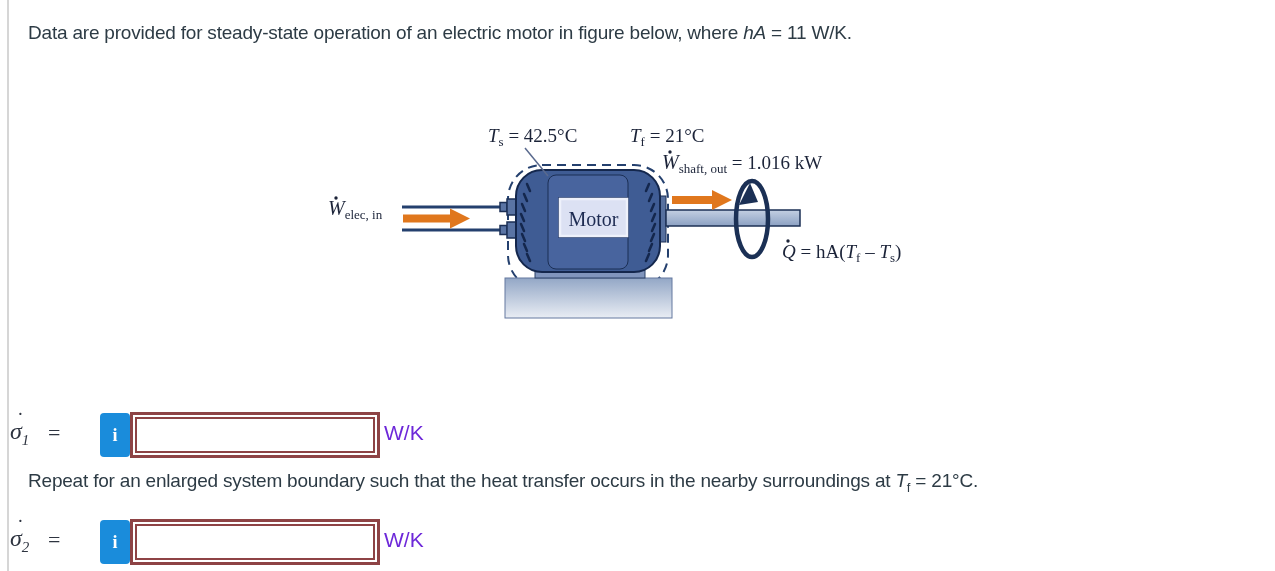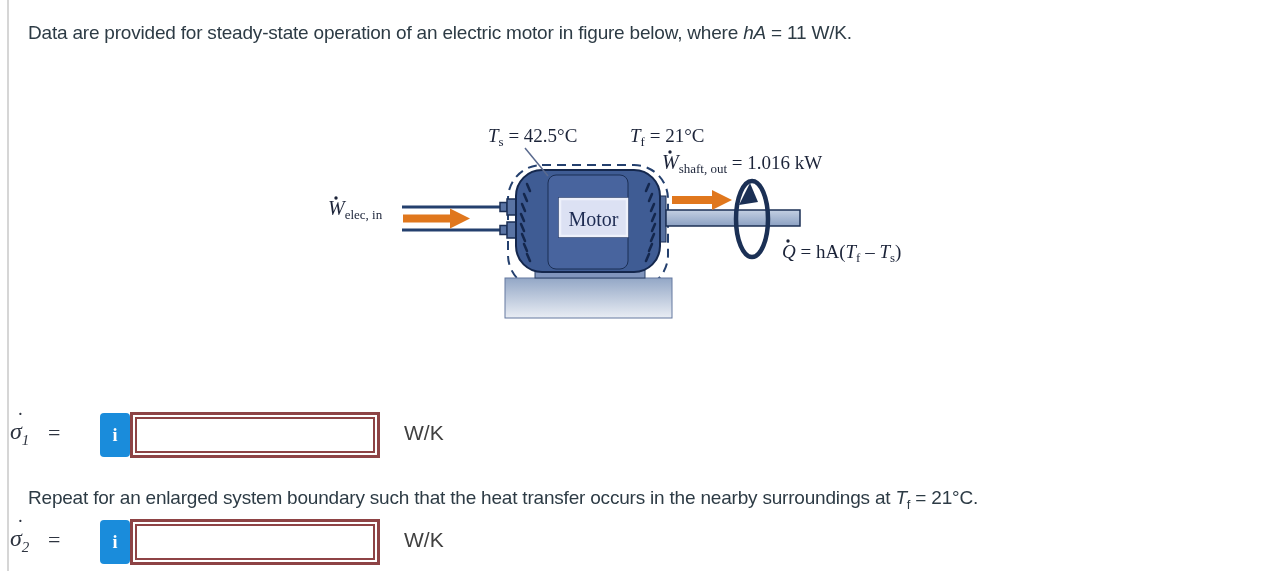--- a/index.html
+++ b/index.html
@@ -17,21 +17,21 @@
   }
   .para{
     position:absolute;left:28px;
     font-size:19px;letter-spacing:-0.2px;color:#2d3b45;
     white-space:nowrap;
   }
   .para i{font-style:italic;}
   .para sub{font-size:13px;}
   #intro{top:22px;}
   #q1{top:352px;}
-  #q2{top:487px;}
+  #q2{top:470px;}
   .figure-svg{position:absolute;left:320px;top:112px;}
   .fig-label{font-family:"Liberation Serif","DejaVu Serif",serif;font-size:19px;fill:#1b2338;}
   .fig-label .it{font-style:italic;}
   .fig-label .sub{font-size:13px;}
   .wvar{font-size:20px;font-style:italic;}
   .motor-text{font-family:"Liberation Serif","DejaVu Serif",serif;font-size:20px;fill:#1d2b52;}
   .answer-row{position:absolute;left:0;width:100%;height:46px;}
   #row1{top:412px;}
   #row2{top:519px;}
   .sigma{
@@ -61,22 +61,22 @@
     position:absolute;left:130px;top:0;
     width:250px;height:46px;box-sizing:border-box;
     background:#ffffff;
     border:3px solid #8e4345;
     box-shadow:inset 0 0 0 2px #ffffff, inset 0 0 0 4px #8e4345;
     outline:none;
     font-family:"Liberation Sans", sans-serif;font-size:18px;color:#2d3b45;
     padding:0 10px;
   }
   .unit{
-    position:absolute;left:404px;top:9px;
-    font-size:21px;color:#404040;
+    position:absolute;left:384px;top:9px;
+    font-size:21px;color:#6d28d9;
   }
 </style>
 </head>
 <body>
 
 <div class="page">
   <div class="left-rule"></div>
 
   <div class="para" id="intro"><span>Data are provided for steady-state operation of an electric motor in figure below, where </span><i>hA</i><span> = 11 W/K.</span></div>
 

